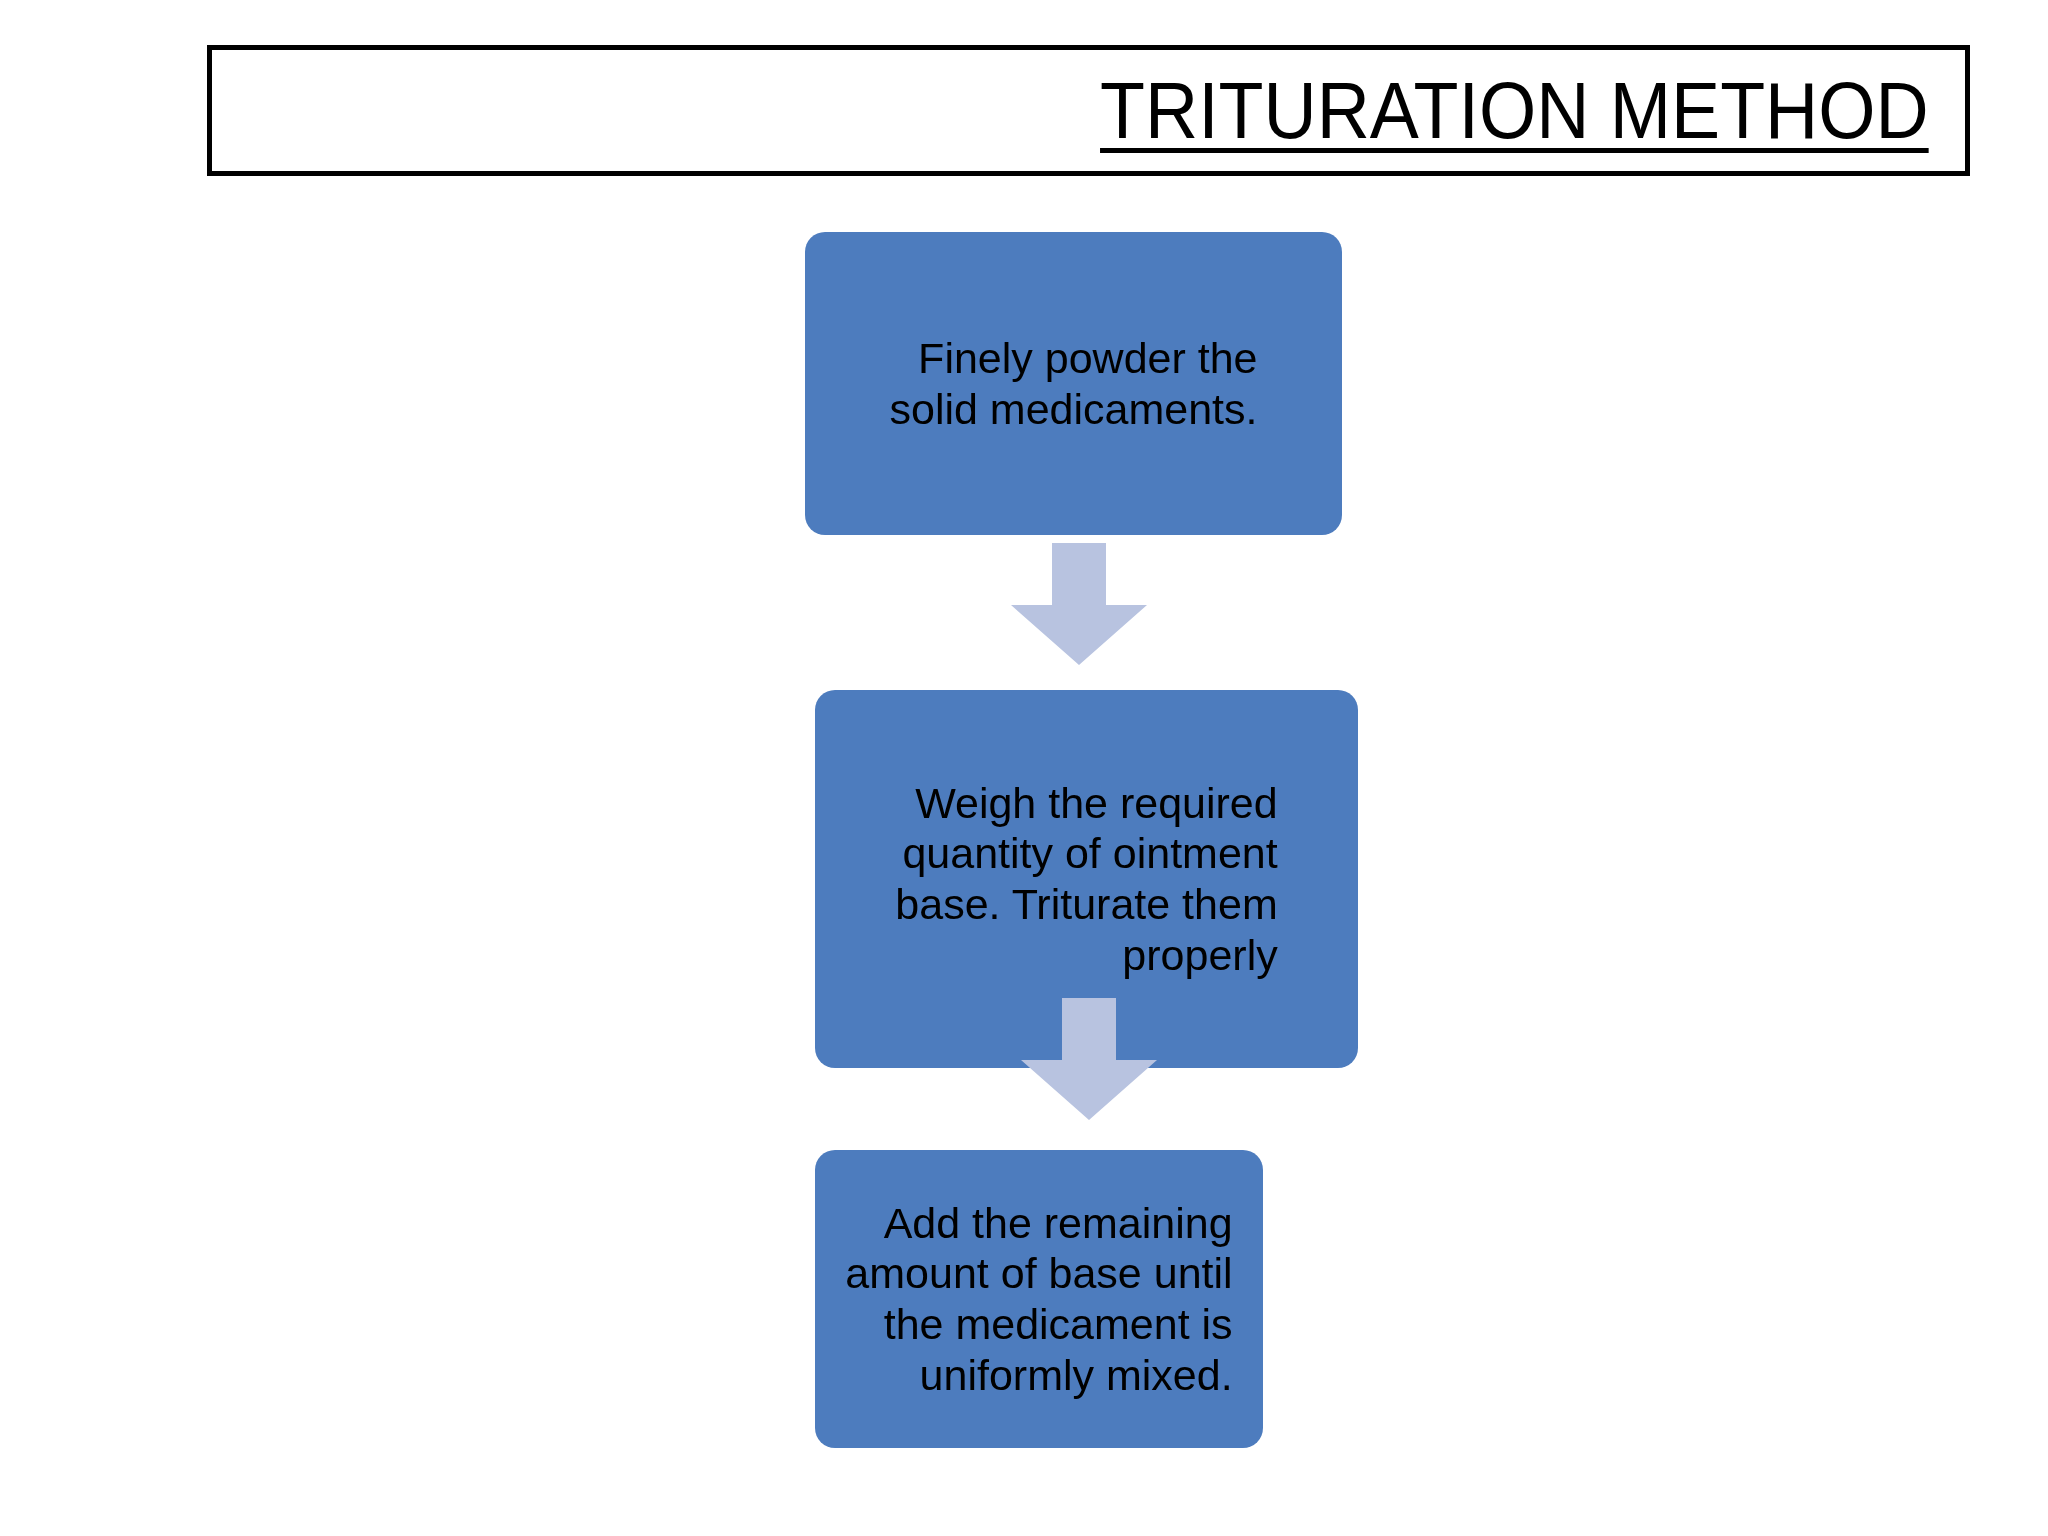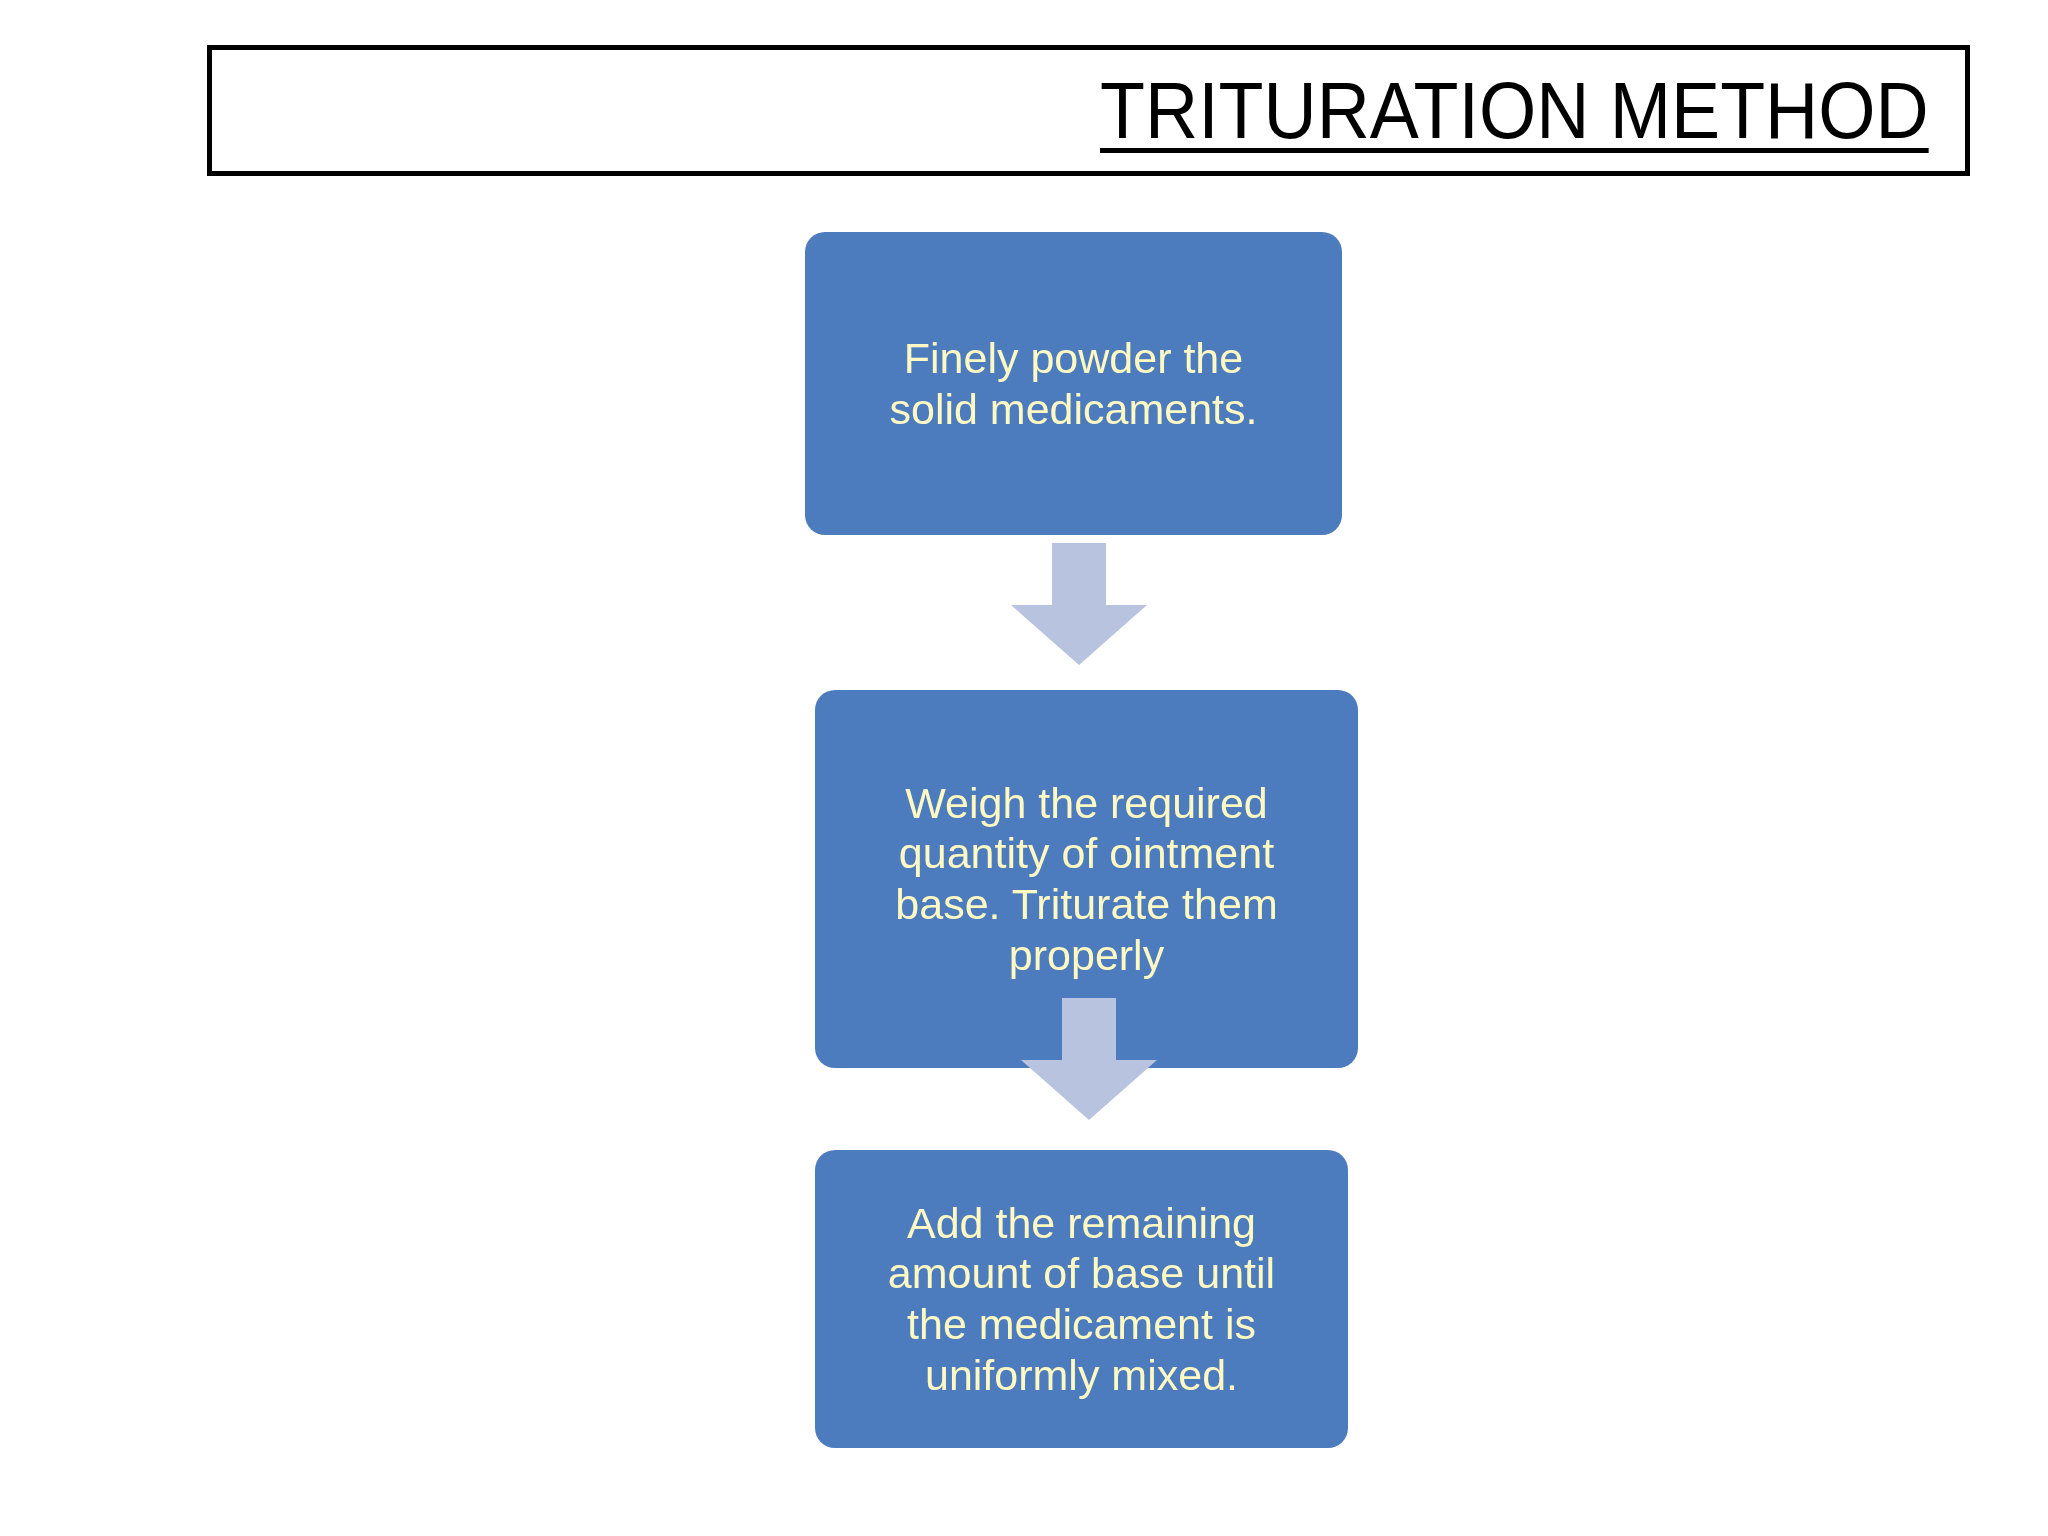--- a/index.html
+++ b/index.html
@@ -63,45 +63,45 @@
     position: absolute;
     box-sizing: border-box;
     background: #4d7cbe;
     border-radius: 20px;
     display: flex;
     align-items: center;
     justify-content: center;
     padding: 10px 22px;
   }
   .step-text {
-    color: #fef9c3;
+    color: #000000;
     font-family: "Liberation Sans", sans-serif;
     font-size: 43px;
     line-height: 1.18;
-    text-align: center;
+    text-align: right;
     font-weight: 400;
     white-space: pre-line;
   }
 
   #step-1 {
     left: 805px;
     top: 232px;
     width: 537px;
     height: 303px;
   }
   #step-2 {
     left: 815px;
     top: 690px;
     width: 543px;
     height: 378px;
   }
   #step-3 {
     left: 815px;
     top: 1150px;
-    width: 533px;
+    width: 448px;
     height: 298px;
   }
 
   
   .arrow {
     position: absolute;
     width: 136px;
     height: 122px;
   }
   .arrow svg { display: block; width: 100%; height: 100%; }

